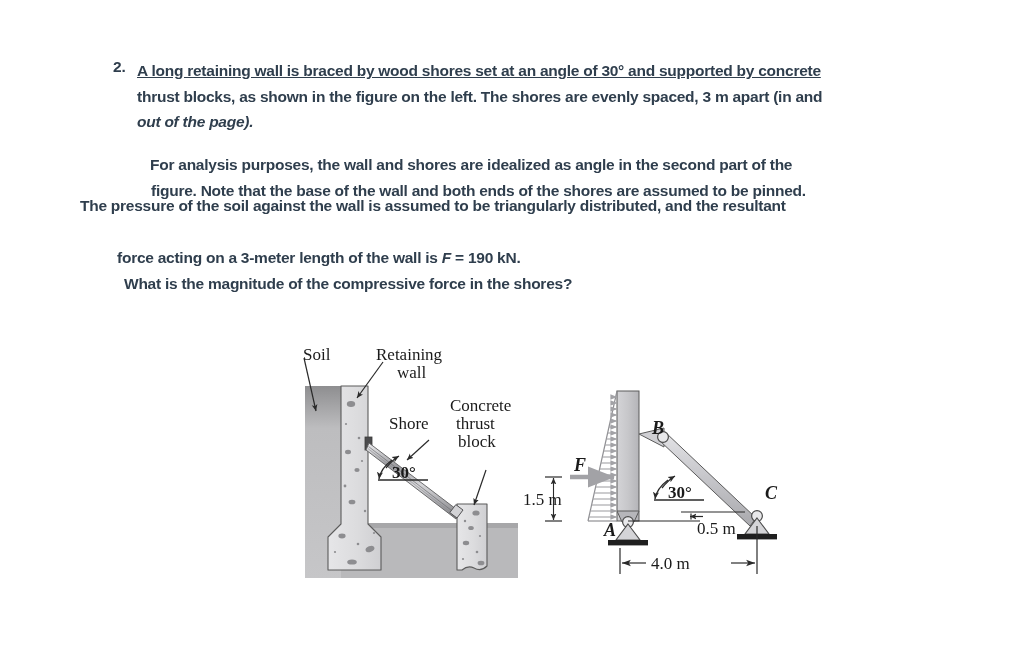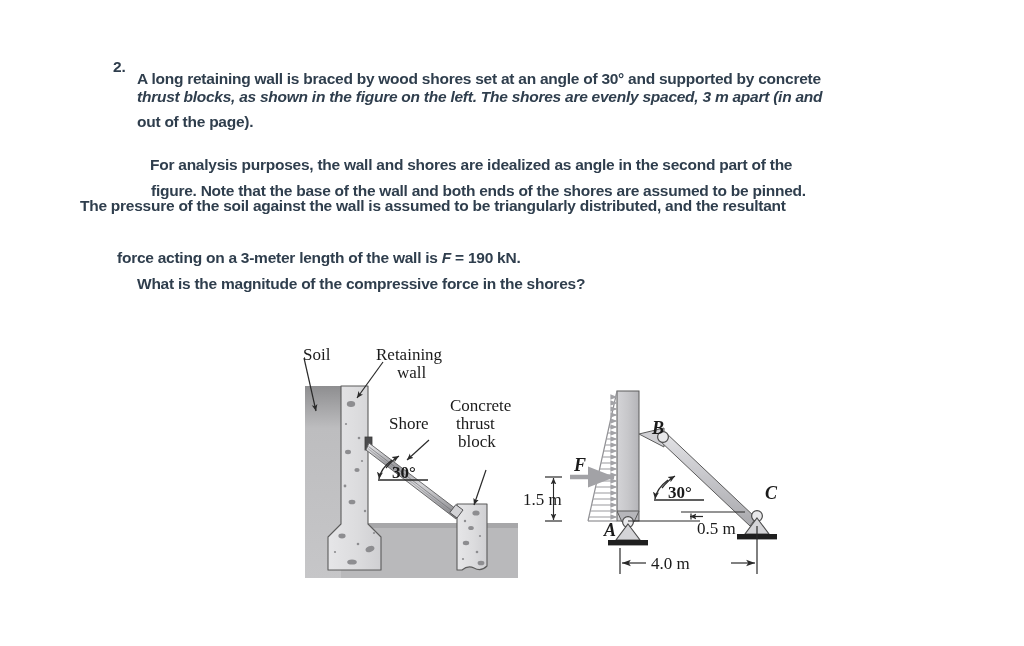--- a/index.html
+++ b/index.html
@@ -38,30 +38,30 @@
     font-size: 15.5px;
     font-weight: 600;
     line-height: 25.5px;
     letter-spacing: -0.25px;
     color: #2f3e4d;
     white-space: nowrap;
   }
   .italicF { font-style: italic; font-weight: 700; }
 
   
-  #p1l1 { left: 137px; top: 66px; }
-  #p1l2 { left: 137px; top: 83.5px; font-style: italic; }
-  #p1l3 { left: 137px; top: 109px; }
+  #p1l1 { left: 137px; top: 58px; text-decoration: underline; }
+  #p1l2 { left: 137px; top: 83.5px; }
+  #p1l3 { left: 137px; top: 109px; font-style: italic; }
   
   #p2l1 { left: 150px; top: 152px; }
   #p2l2 { left: 151px; top: 177.5px; }
   #p2l3 { left: 80px;  top: 193px; }
   #p2l4 { left: 73px;  top: 245px; margin-left: 44px; }
   
-  #p3l1 { left: 137px; top: 271px; }
+  #p3l1 { left: 124px; top: 271px; }
 
   
   #figure {
     position: absolute;
     left: 0;
     top: 0;
     width: 1024px;
     height: 646px;
     pointer-events: none;
   }

